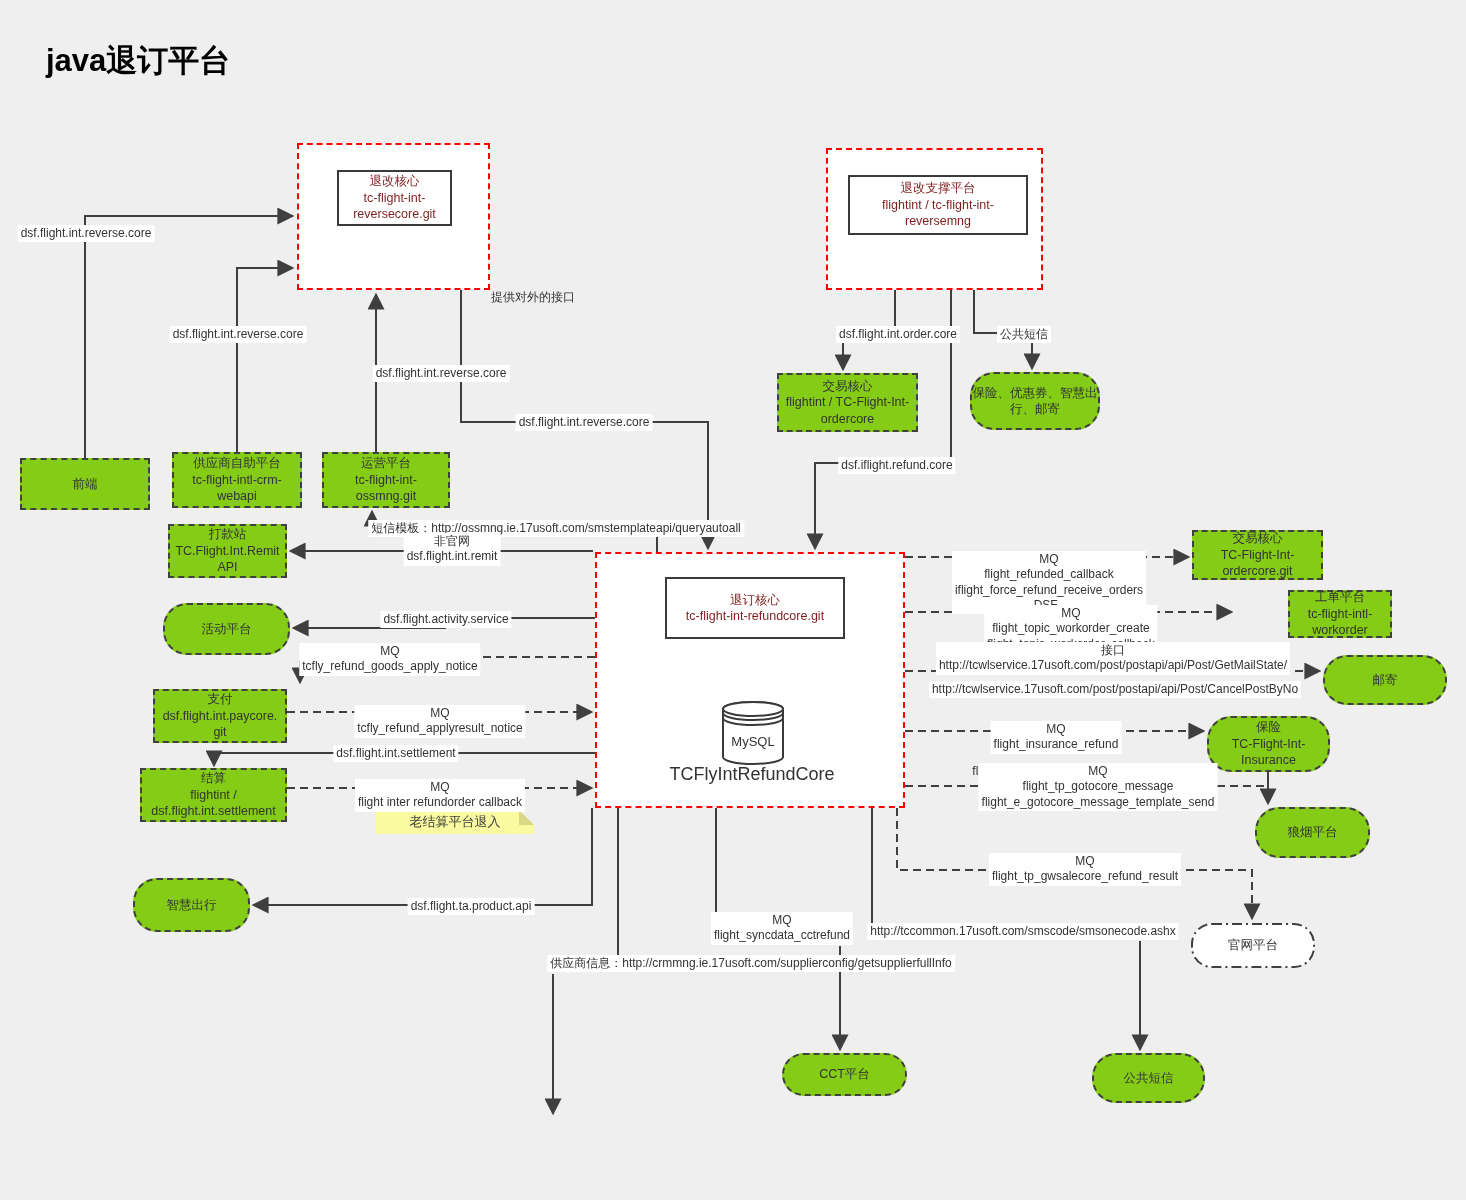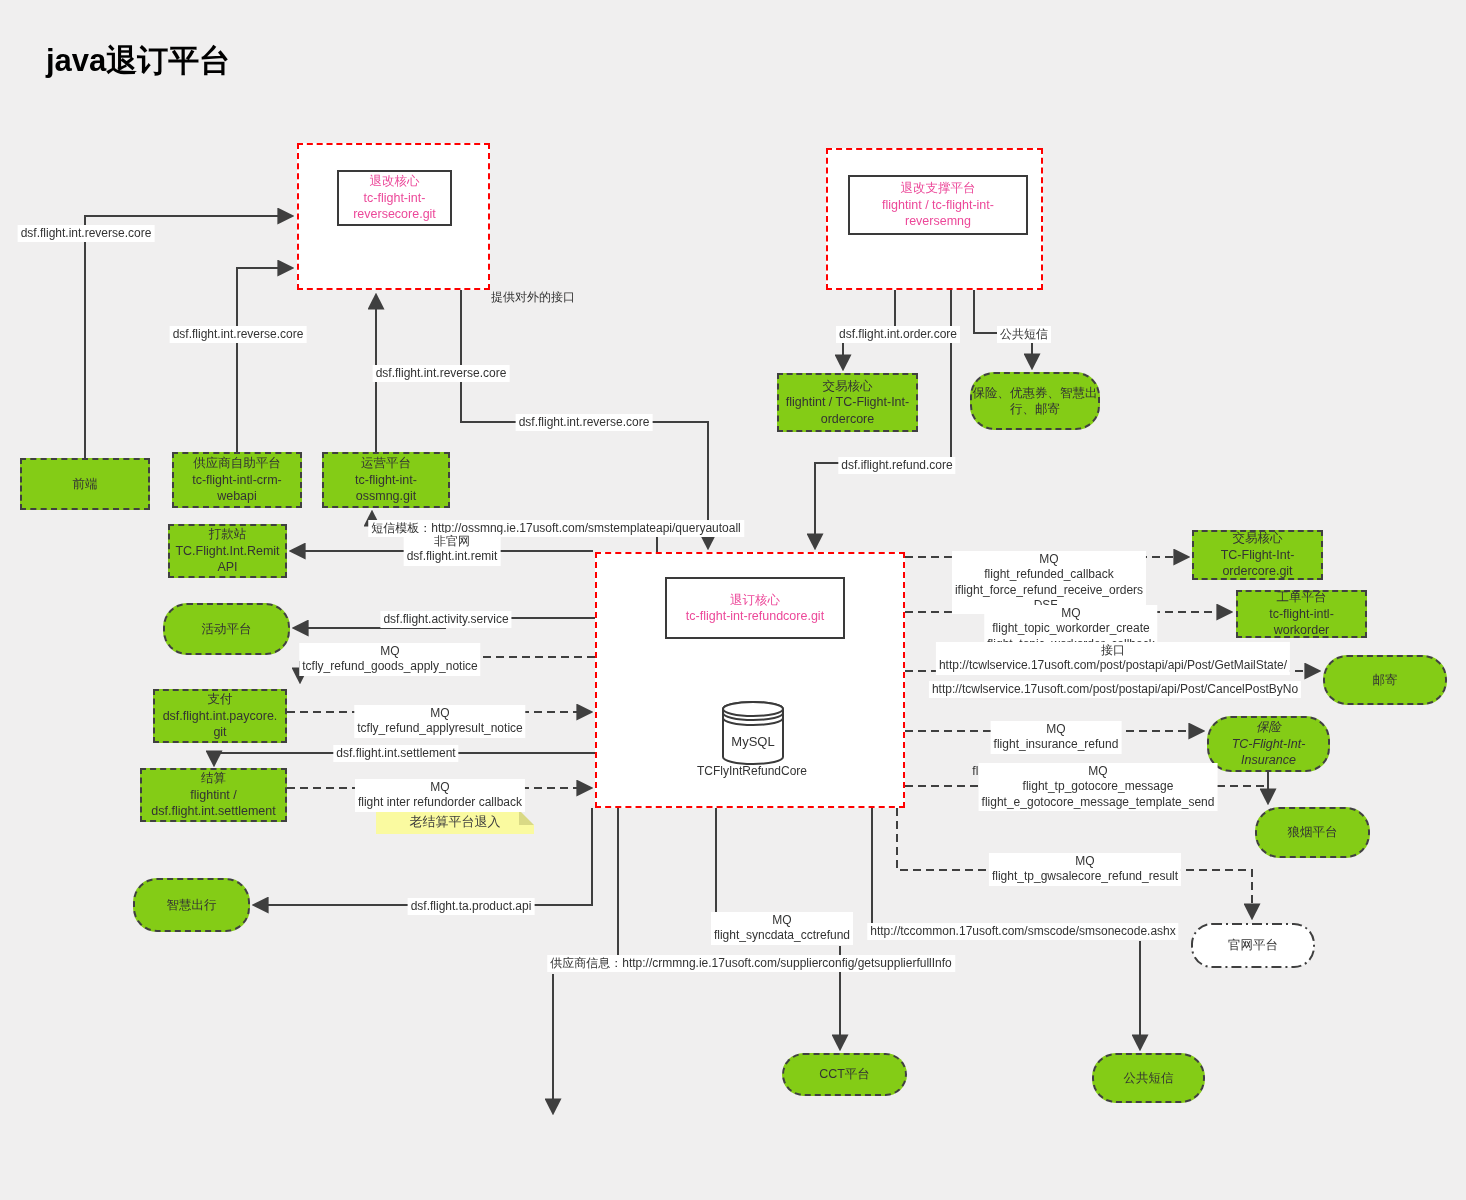--- a/index.html
+++ b/index.html
@@ -6,21 +6,21 @@
   #canvas{position:relative;width:1466px;height:1200px;background:#f0efef;overflow:hidden;
           font-family:"Liberation Sans","DejaVu Sans",sans-serif;color:#333;}
   #wires{position:absolute;left:0;top:0;z-index:1;}
   .node{position:absolute;z-index:2;background:#84cc16;border:2px dashed #404040;box-sizing:border-box;
         display:flex;align-items:center;justify-content:center;text-align:center;
         font-size:12.5px;line-height:1.32;white-space:pre-line;color:#333;}
   .round{border-radius:24px;}
   .red-outer{position:absolute;z-index:2;background:#fff;border:2px dashed #ff0000;box-sizing:border-box;}
   .solid-inner{position:absolute;background:#fff;border:2px solid #3a3a3a;box-sizing:border-box;
         display:flex;align-items:center;justify-content:center;text-align:center;
-        font-size:12.5px;line-height:1.32;white-space:pre-line;color:#ec4899;}
+        font-size:12.5px;line-height:1.32;white-space:pre-line;color:#7f1d1d;}
   .noborder{border:none;background:transparent;}
   .elabel{position:absolute;z-index:3;background:#fff;font-size:12px;line-height:1.28;color:#333;
         text-align:center;white-space:pre-line;transform:translateX(-50%);padding:1px 3px;}
   .nobg{background:transparent;}
   .note{position:absolute;background:#fafaa0;display:flex;align-items:center;justify-content:center;
         font-size:13px;color:#3c3c3c;text-align:center;}
   .note .fold{position:absolute;top:0;right:0;width:0;height:0;
         border-bottom:15px solid #d9d985;border-right:15px solid #f0efef;}
   #title{position:absolute;left:46px;top:40px;z-index:3;font-size:31px;font-weight:bold;color:#000000;}
   .dbtext{position:absolute;z-index:3;font-size:13px;color:#333;text-align:center;transform:translateX(-50%);}
@@ -91,21 +91,21 @@
   <div class="red-outer" style="left:595px;top:552px;width:310px;height:256px;">
     <div class="solid-inner" style="left:68px;top:23px;width:180px;height:62px;">退订核心
 tc-flight-int-refundcore.git</div>
     <svg width="72" height="74" style="position:absolute;left:120px;top:142px;">
       <path d="M6,13 a30,7 0 0 1 60,0 v48 a30,7 0 0 1 -60,0 z" fill="#fff" stroke="#3a3a3a" stroke-width="2"></path>
       <ellipse cx="36" cy="13" rx="30" ry="7" fill="#fff" stroke="#3a3a3a" stroke-width="2"></ellipse>
       <path d="M6,17 a30,7 0 0 0 60,0" fill="none" stroke="#3a3a3a" stroke-width="2"></path>
       <path d="M6,22 a30,7 0 0 0 60,0" fill="none" stroke="#3a3a3a" stroke-width="2"></path>
     </svg>
     <div class="dbtext" style="left:156px;top:180px;">MySQL</div>
-    <div class="dbtext" style="left:155px;top:210px;font-size:12px;">TCFlyIntRefundCore</div>
+    <div class="dbtext" style="left:155px;top:210px;font-size:18px;">TCFlyIntRefundCore</div>
   </div>
 
   <div class="note" style="left:376px;top:810px;width:158px;height:24px;z-index:3;">
     <span>老结算平台退入</span>
     <span class="fold"></span>
   </div>
 
   <div class="node" style="left:20px;top:458px;width:130px;height:52px;">前端</div>
   <div class="node" style="left:172px;top:452px;width:130px;height:56px;">供应商自助平台
 tc-flight-intl-crm-
@@ -125,25 +125,25 @@
 dsf.flight.int.settlement</div>
   <div class="node round" style="left:133px;top:878px;width:117px;height:54px;">智慧出行</div>
   <div class="node" style="left:777px;top:373px;width:141px;height:59px;">交易核心
 flightint / TC-Flight-Int-
 ordercore</div>
   <div class="node round" style="left:970px;top:372px;width:130px;height:58px;">保险、优惠券、智慧出
 行、邮寄</div>
   <div class="node" style="left:1192px;top:530px;width:131px;height:50px;">交易核心
 TC-Flight-Int-
 ordercore.git</div>
-  <div class="node" style="left:1236px;top:590px;width:131px;height:48px;">工单平台
+  <div class="node" style="left:1288px;top:590px;width:104px;height:48px;">工单平台
 tc-flight-intl-
 workorder</div>
   <div class="node round" style="left:1323px;top:655px;width:124px;height:50px;">邮寄</div>
-  <div class="node round" style="left:1207px;top:716px;width:123px;height:56px;font-style:italic;">保险
+  <div class="node round" style="left:1207px;top:716px;width:123px;height:56px;">保险
 TC-Flight-Int-
 Insurance</div>
   <div class="node round" style="left:1255px;top:807px;width:115px;height:51px;">狼烟平台</div>
   <div class="node noborder" style="left:1192px;top:924px;width:122px;height:43px;">官网平台</div>
   <div class="node round" style="left:782px;top:1053px;width:125px;height:43px;">CCT平台</div>
   <div class="node round" style="left:1092px;top:1053px;width:113px;height:50px;">公共短信</div>
 
   <div class="elabel" style="left:86px;top:225px;">dsf.flight.int.reverse.core</div>
   <div class="elabel" style="left:238px;top:326px;">dsf.flight.int.reverse.core</div>
   <div class="elabel" style="left:441px;top:365px;">dsf.flight.int.reverse.core</div>

